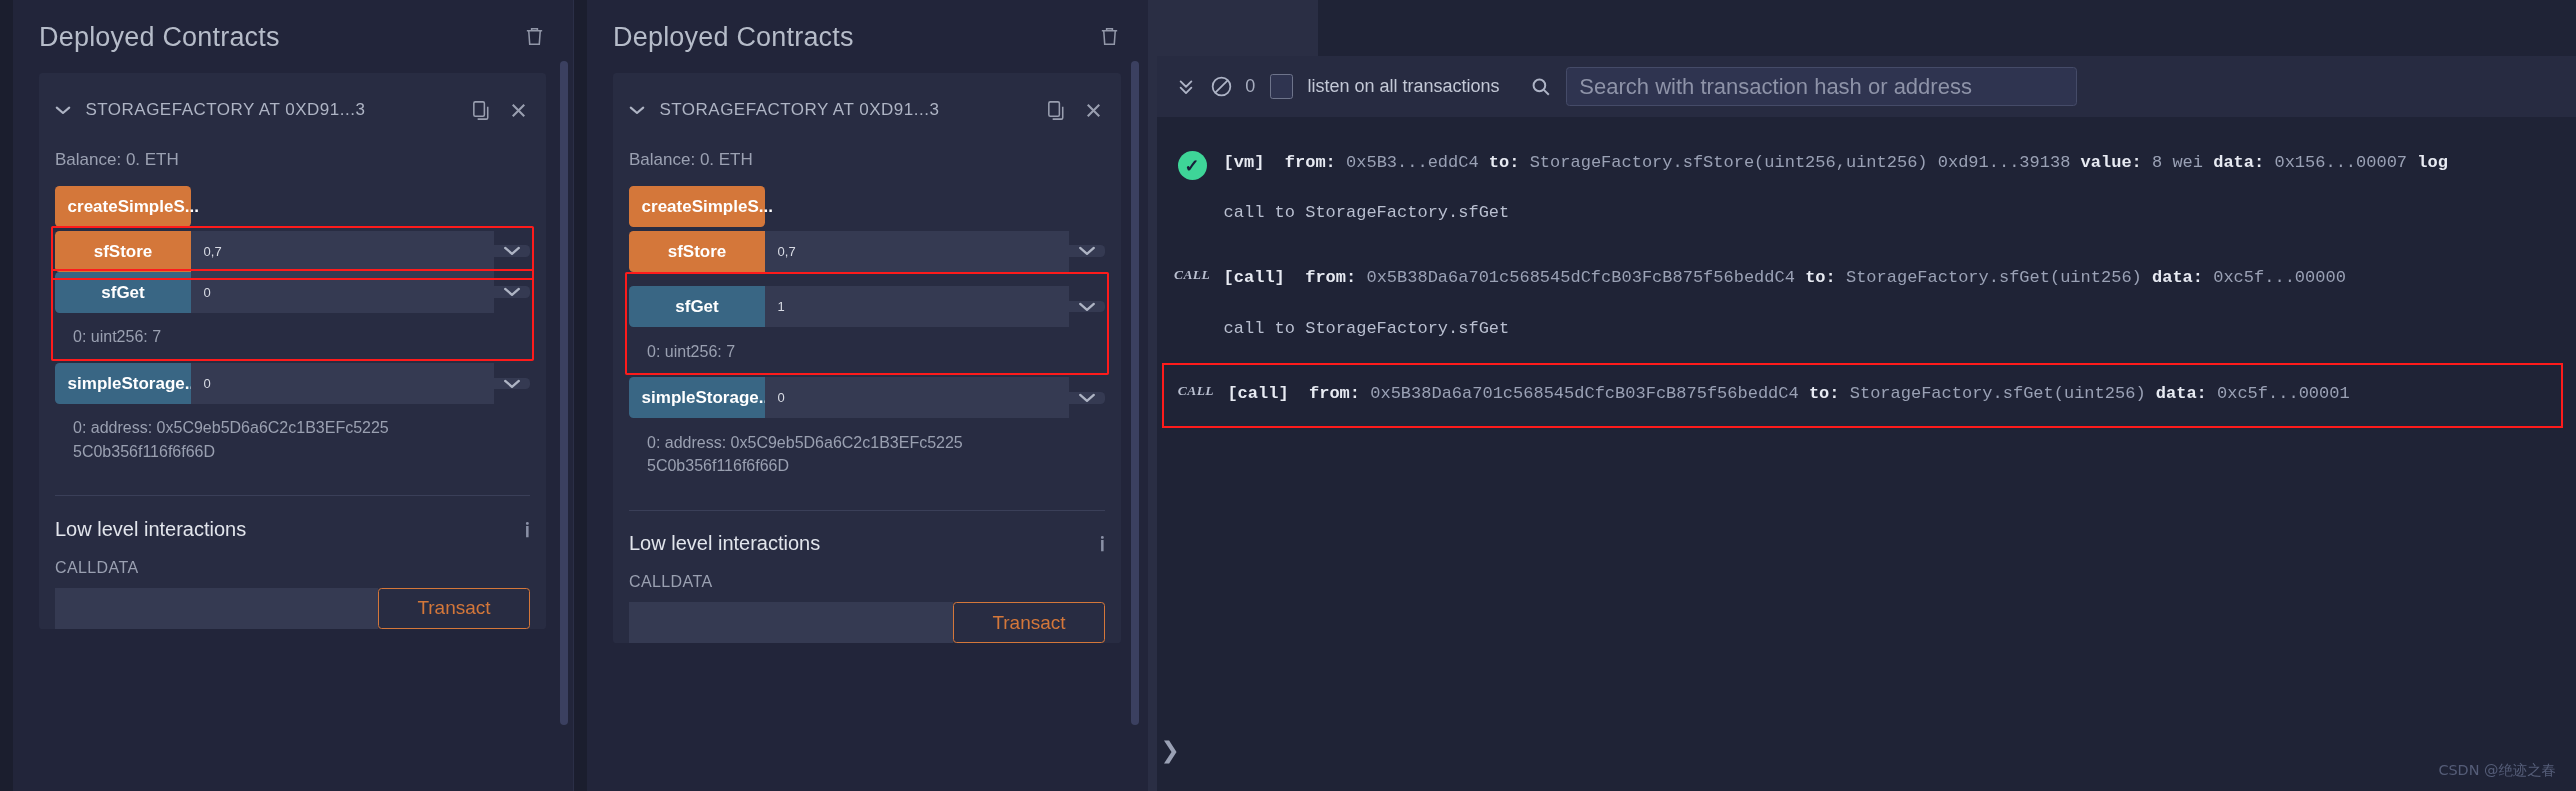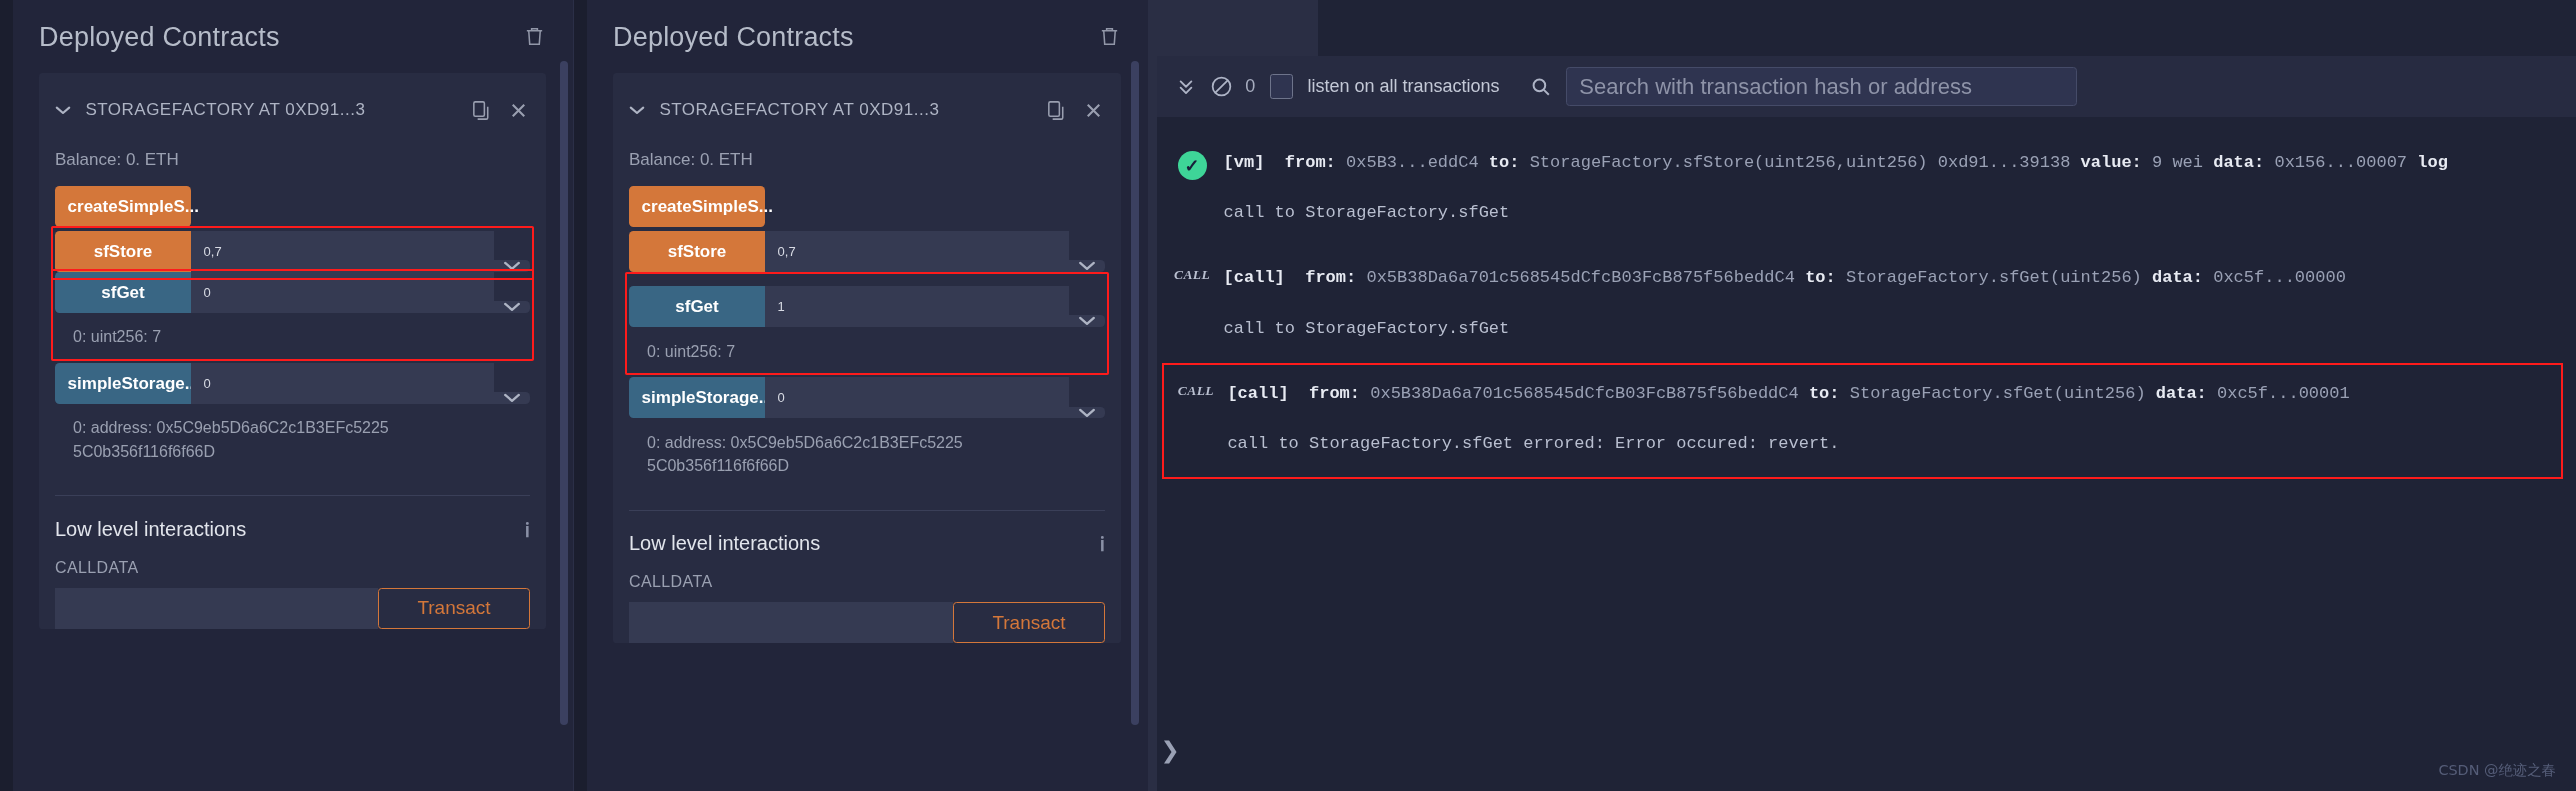--- a/index.html
+++ b/index.html
@@ -79,21 +79,21 @@
     line-height: 41px;
     text-align: center;
     cursor: pointer;
     box-sizing: border-box;
   }
   .btn-orange { background: #d4773a; }
   .btn-blue   { background: #396684; }
 
   .fn-standalone { width: 136px; margin-bottom: 4px; }
 
-  .fn-row { display: flex; align-items: flex-end; margin-bottom: 0; }
+  .fn-row { display: flex; align-items: center; margin-bottom: 0; }
   .fn-row .btn-fn { width: 136px; flex: 0 0 136px; border-radius: 4.5px 0 0 4.5px; }
   .fn-input {
     flex: 1 1 auto;
     background: #353a52;
     border: none; outline: none;
     color: #d8dbe4;
     font-size: 13px;
     font-family: "Liberation Sans", sans-serif;
     padding: 0 12.6px;
     height: 41px;
@@ -482,21 +482,21 @@
       <input class="tb-search" placeholder="Search with transaction hash or address" style="">
     </div>
 
     <div class="term-body">
 
       <div class="log">
         <div class="log-badge">
           <div class="ok-circle">✓</div>
         </div>
         <div class="log-lines">
-          <div class="log-main"><span class="k">[vm]</span>&nbsp; <span class="k">from:</span> <span class="v">0x5B3...eddC4</span> <span class="k">to:</span> <span class="v">StorageFactory.sfStore(uint256,uint256) 0xd91...39138</span> <span class="k">value:</span> <span class="v">9 wei</span> <span class="k">data:</span> <span class="v">0x156...00007</span> <span class="k">log</span></div>
+          <div class="log-main"><span class="k">[vm]</span>&nbsp; <span class="k">from:</span> <span class="v">0x5B3...eddC4</span> <span class="k">to:</span> <span class="v">StorageFactory.sfStore(uint256,uint256) 0xd91...39138</span> <span class="k">value:</span> <span class="v">8 wei</span> <span class="k">data:</span> <span class="v">0x156...00007</span> <span class="k">log</span></div>
           <div class="log-sub">call to StorageFactory.sfGet</div>
         </div>
       </div>
 
       <div class="log" style="padding-top:27px;">
         <div class="log-badge">
           <div class="call-badge">CALL</div>
         </div>
         <div class="log-lines">
           <div class="log-main"><span class="k">[call]</span>&nbsp; <span class="k">from:</span> <span class="v">0x5B38Da6a701c568545dCfcB03FcB875f56beddC4</span> <span class="k">to:</span> <span class="v">StorageFactory.sfGet(uint256)</span> <span class="k">data:</span> <span class="v">0xc5f...00000</span></div>
@@ -504,21 +504,20 @@
         </div>
       </div>
 
       <div class="err-block">
         <div class="log" style="padding-top:3.6px;padding-bottom:3.6px;">
           <div class="log-badge">
             <div class="call-badge">CALL</div>
           </div>
           <div class="log-lines">
             <div class="log-main"><span class="k">[call]</span>&nbsp; <span class="k">from:</span> <span class="v">0x5B38Da6a701c568545dCfcB03FcB875f56beddC4</span> <span class="k">to:</span> <span class="v">StorageFactory.sfGet(uint256)</span> <span class="k">data:</span> <span class="v">0xc5f...00001</span></div>
-            <div class="log-sub">call to StorageFactory.sfGet errored: Error occured: revert.</div>
           </div>
         </div>
       </div>
 
     </div>
 
     <div class="collapse-arrow">❯</div>
     <div class="watermark">CSDN @绝迹之春</div>
   </div>
 

